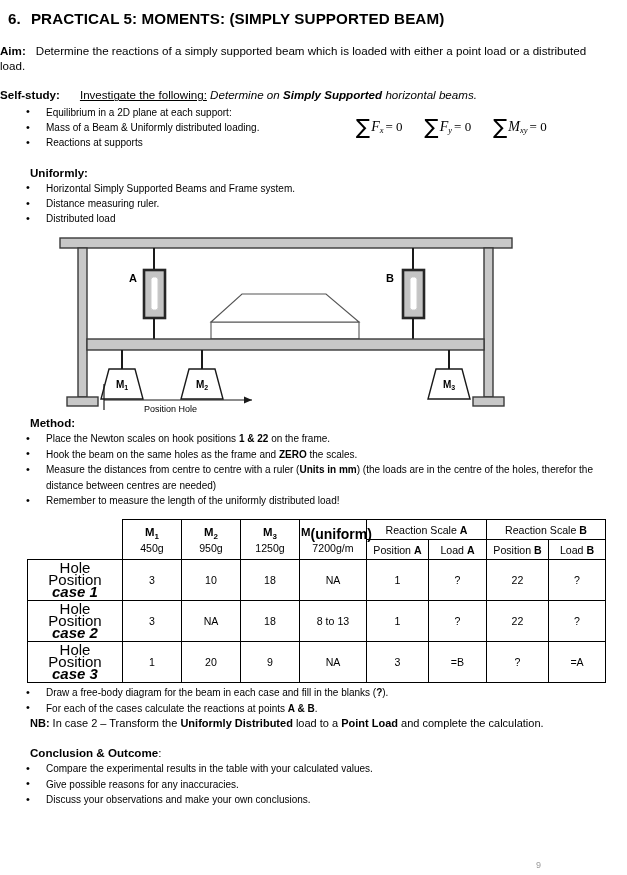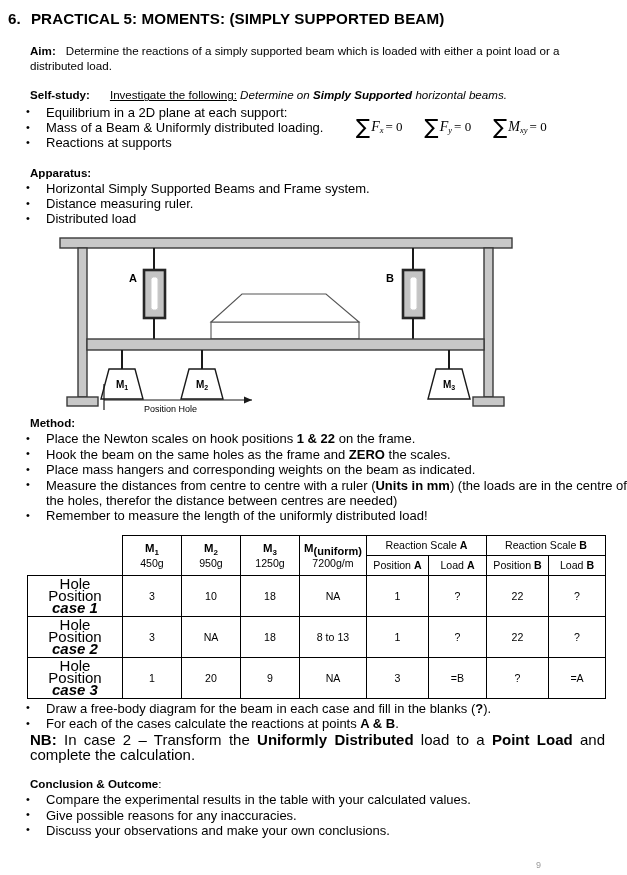--- a/index.html
+++ b/index.html
@@ -29,21 +29,20 @@
     font-weight: bold;
     letter-spacing: 0.1px;
     padding: 10px 0 0 8px;
     display: flex;
     gap: 10px;
   }
   .doc-title .num { }
 
   
   .block {
-    margin-left: 30px;
     margin-right: 22px;
     font-size: 11.6px;
     line-height: 15.2px;
   }
   .aim-block { margin-top: 16px; text-align: left; }
   .selfstudy-block { margin-top: 14px; text-align: justify; }
   .lbl { font-weight: bold; }
   .ital { font-style: italic; }
   .bold { font-weight: bold; }
   .bi { font-weight: bold; font-style: italic; }
@@ -52,21 +51,21 @@
   .gap-md { display: inline-block; width: 20px; }
 
   
   ul.bl {
     margin: 2px 0 0 0;
     padding: 0 0 0 26px;
     list-style: none;
   }
   ul.bl > li {
     position: relative;
-    font-size: 13px;
+    font-size: 10px;
     line-height: 15.4px;
     padding-left: 20px;
     margin: 0;
   }
   ul.bl > li::before {
     content: "\2022";
     position: absolute;
     left: 0;
     top: -0.5px;
     font-size: 11px;
@@ -156,32 +155,32 @@
     border: none;
   }
   table.data td.rowlabel {
     font-size: 15px;
     line-height: 12px;
     padding: 2px 3px;
   }
   table.data td.rowlabel .case { font-weight: bold; font-style: italic; }
   .hdr-m { font-weight: bold; font-size: 11.4px; }
   .hdr-m .sb { font-size: 8px; vertical-align: sub; font-weight: bold; }
-  .hdr-m .sb-word { font-size: 11px; vertical-align: sub; font-weight: bold; }
+  .hdr-m .sb-word { font-size: 14px; vertical-align: sub; font-weight: bold; }
   .cell-h { height: 20px; }
   .cell-r { height: 25px; }
   .qmark { font-weight: bold; }
   .eqcell { font-weight: bold; }
 
   
   .notes { margin-top: 1px; }
   .nb {
     margin-left: 30px;
     margin-right: 22px;
-    font-size: 15px;
+    font-size: 11px;
     line-height: 15.2px;
     text-align: justify;
     margin-top: 0px;
   }
 
   .page-num {
     position: absolute;
     right: 86px;
     bottom: 5px;
     font-size: 9px;
@@ -229,21 +228,21 @@
         <span class="rhs">= 0</span>
     </span>
     <span class="eq">
       <span class="sig">∑</span>
         <span class="var">M</span>
         <span class="sub">xy</span>
         <span class="rhs">= 0</span>
     </span>
   </div>
 
-  <div class="section-head">Apparatus:</div>
+  <div class="section-head">Uniformly:</div>
   <ul class="bl tight">
     <li>Horizontal Simply Supported Beams and Frame system.</li>
     <li>Distance measuring ruler.</li>
     <li>Distributed load</li>
   </ul>
 
   <div class="diagram-wrap">
     <svg class="diagram" width="460" height="180" viewBox="0 0 460 180">
 
       <rect x="4" y="4" width="452" height="10" fill="#c8c8c8" stroke="#3a3a3a" stroke-width="1.4"></rect>
@@ -291,21 +290,20 @@
       <line x1="48" y1="166" x2="196" y2="166" stroke="#1a1a1a" stroke-width="1.2"></line>
       <path d="M 196 166 L 188 162.5 L 188 169.5 Z" fill="#1a1a1a"></path>
       <text x="88" y="178" font-family="Liberation Sans, sans-serif" font-size="9" fill="#000">Position Hole</text>
     </svg>
   </div>
 
   <div class="method-head">Method:</div>
   <ul class="bl">
     <li><span>Place the Newton scales on hook positions </span><span class="bold">1 &amp; 22</span><span> on the frame.</span></li>
     <li><span>Hook the beam on the same holes as the frame and </span><span class="bold">ZERO</span><span> the scales.</span></li>
-    <li><span>Place mass hangers and corresponding weights on the beam as indicated.</span></li>
     <li><span>Measure the distances from centre to centre with a ruler (</span><span class="bold">Units in mm</span><span>) (the loads are in the centre of the holes, therefor the distance between centres are needed)</span></li>
     <li><span>Remember to measure the length of the uniformly distributed load!</span></li>
   </ul>
 
   <div class="table-wrap">
     <table class="data">
       <colgroup>
         <col style="width:95px">
         <col style="width:59px">
         <col style="width:59px">

